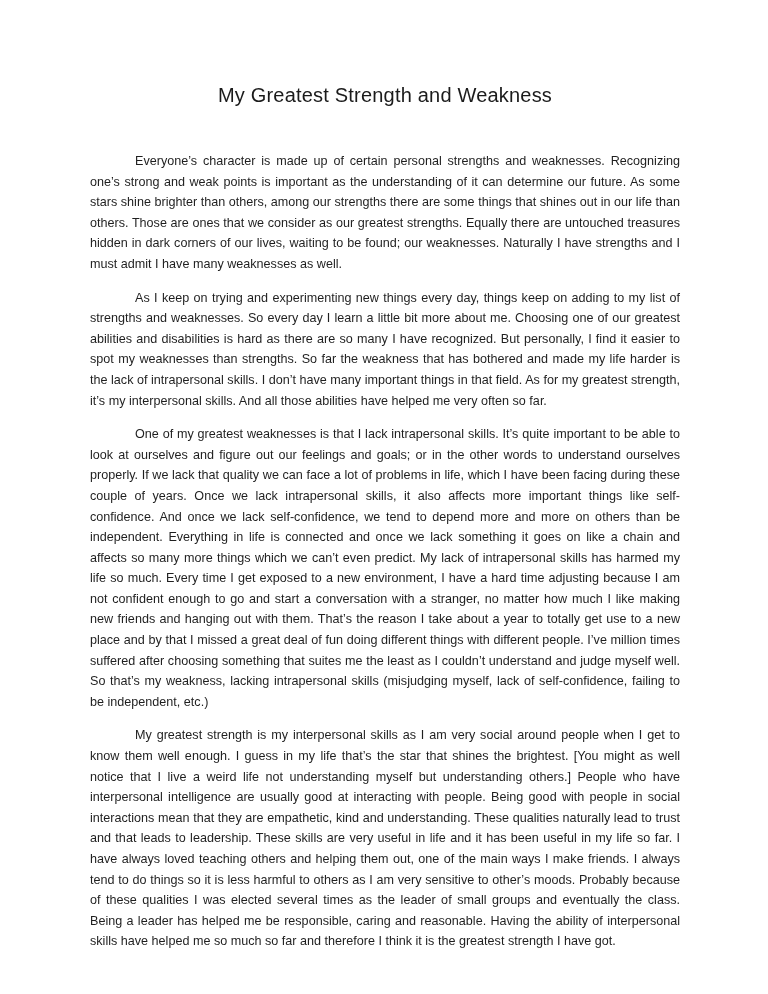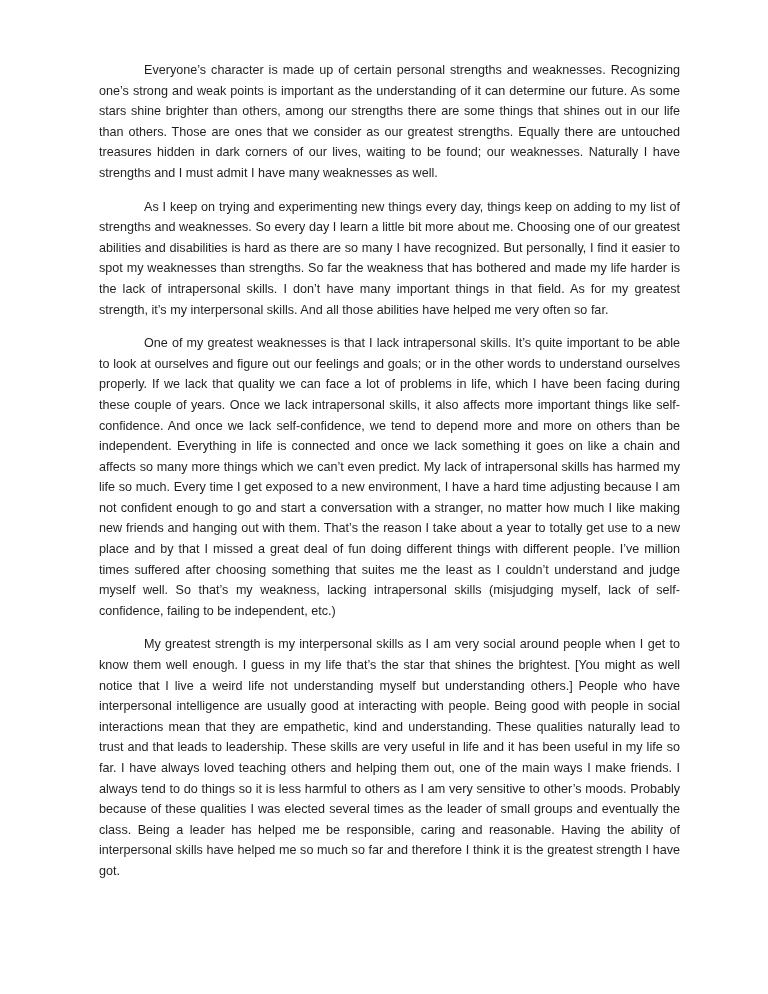--- a/index.html
+++ b/index.html
@@ -25,28 +25,29 @@
     font-weight: 400;
     letter-spacing: 0.2px;
     margin: 24px 0 44px 0;
     color: #1b1b1b;
   }
   .body-para {
     font-size: 12.6px;
     line-height: 20.6px;
     text-align: justify;
     text-indent: 45px;
-    margin: 0 0 13px 9px;
+    margin: 0 0 13px 0;
     color: #1f1f1f;
   }
 </style>
 </head>
 <body>
 
 <div class="page">
+  <h1 class="doc-title">My Greatest Strength and Weakness</h1>
 
   <p class="body-para">Everyone’s character is made up of certain personal strengths and weaknesses. Recognizing one’s strong and weak points is important as the understanding of it can determine our future. As some stars shine brighter than others, among our strengths there are some things that shines out in our life than others. Those are ones that we consider as our greatest strengths. Equally there are untouched treasures hidden in dark corners of our lives, waiting to be found; our weaknesses. Naturally I have strengths and I must admit I have many weaknesses as well.</p>
 
   <p class="body-para">As I keep on trying and experimenting new things every day, things keep on adding to my list of strengths and weaknesses. So every day I learn a little bit more about me. Choosing one of our greatest abilities and disabilities is hard as there are so many I have recognized. But personally, I find it easier to spot my weaknesses than strengths. So far the weakness that has bothered and made my life harder is the lack of intrapersonal skills. I don’t have many important things in that field. As for my greatest strength, it’s my interpersonal skills. And all those abilities have helped me very often so far.</p>
 
   <p class="body-para">One of my greatest weaknesses is that I lack intrapersonal skills. It’s quite important to be able to look at ourselves and figure out our feelings and goals; or in the other words to understand ourselves properly. If we lack that quality we can face a lot of problems in life, which I have been facing during these couple of years. Once we lack intrapersonal skills, it also affects more important things like self-confidence. And once we lack self-confidence, we tend to depend more and more on others than be independent. Everything in life is connected and once we lack something it goes on like a chain and affects so many more things which we can’t even predict.   My lack of intrapersonal skills has harmed my life so much. Every time I get exposed to a new environment, I have a hard time adjusting because I am not confident enough to go and start a conversation with a stranger, no matter how much I like making new friends and hanging out with them. That’s the reason I take about a year to totally get use to a new place and by that I missed a great deal of fun doing different things with different people. I’ve million times suffered after choosing something that suites me the least as I couldn’t understand and judge myself well. So that’s my weakness, lacking intrapersonal skills (misjudging myself, lack of self-confidence, failing to be independent, etc.)</p>
 
   <p class="body-para">My greatest strength is my interpersonal skills as I am very social around people when I get to know them well enough. I guess in my life that’s the star that shines the brightest. [You might as well notice that I live a weird life not understanding myself but understanding others.] People who have interpersonal intelligence are usually good at interacting with people. Being good with people in social interactions mean that they are empathetic, kind and understanding. These qualities naturally lead to trust and that leads to leadership. These skills are very useful in life and it has been useful in my life so far. I have always loved teaching others and helping them out, one of the main ways I make friends. I always tend to do things so it is less harmful to others as I am very sensitive to other’s moods. Probably because of these qualities I was elected several times as the leader of small groups and eventually the class. Being a leader has helped me be responsible, caring and reasonable. Having the ability of interpersonal skills have helped me so much so far and therefore I think it is the greatest strength I have got.</p>
 </div>
 

